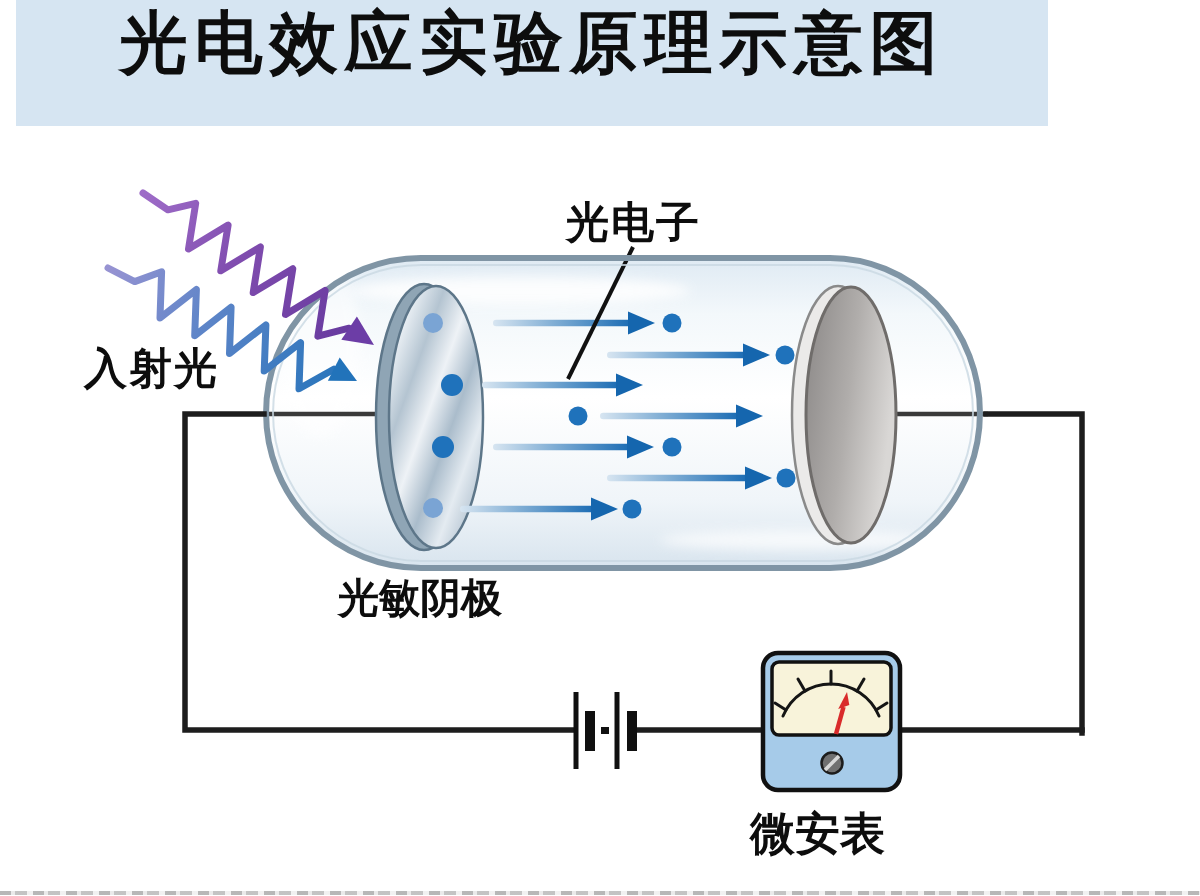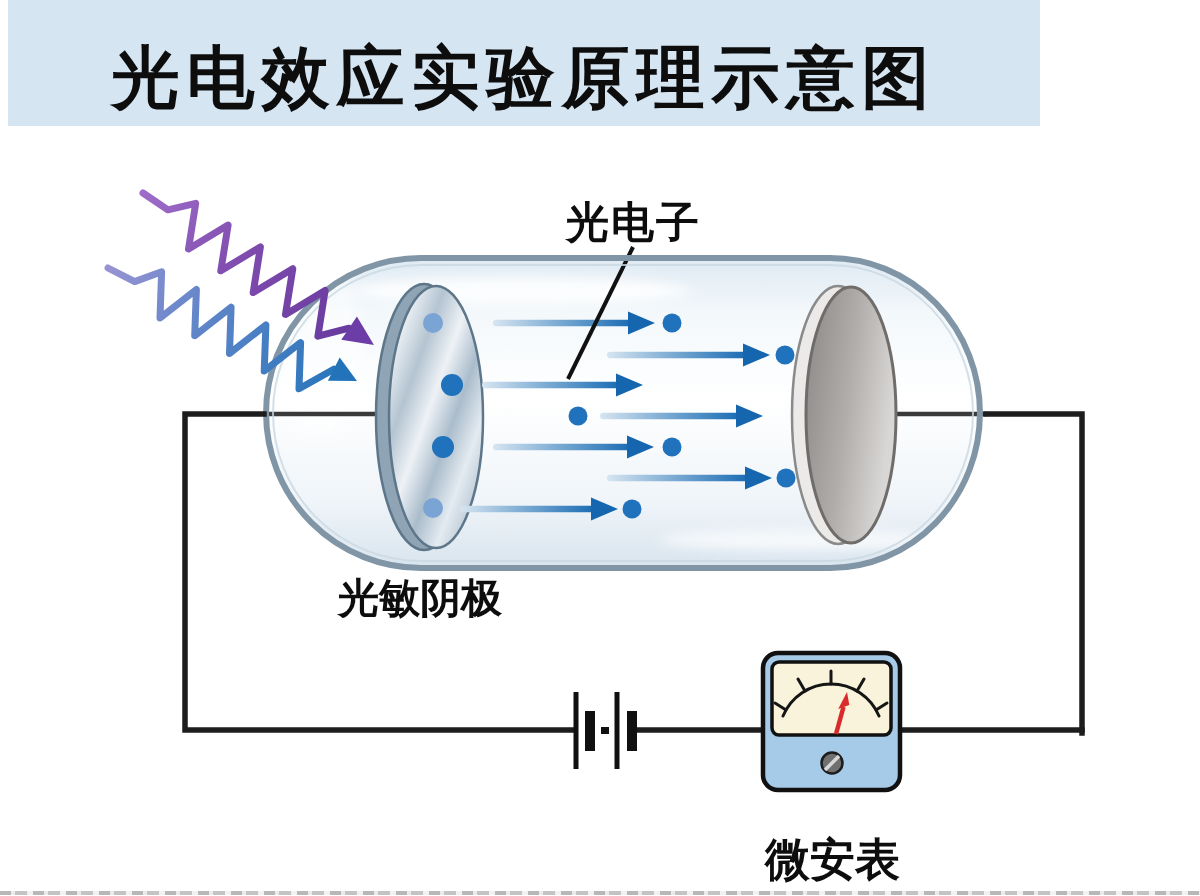--- a/index.html
+++ b/index.html
@@ -7,33 +7,33 @@
     --tube-outline:#8095a5; --arrow-blue:#1566ae; --electron-blue:#1f72bb;
     --electron-light:#7aa4d4; --wire-black:#1d1d1d;
     --ammeter-body:#a6cbe9; --ammeter-dial:#f8f3da; --needle-red:#d92b2b;
   }
   html,body{margin:0;padding:0;background:#e9e9e9;}
   #stage{
     position:relative;width:1200px;height:896px;background:var(--background);
     overflow:hidden;font-family:"Liberation Sans","DejaVu Sans",sans-serif;
   }
   #title-band{
-    position:absolute;left:8px;top:0;width:1032px;height:126px;
-    background:var(--title-band-bg);display:flex;align-items:flex-end;justify-content:center;
+    position:absolute;left:16px;top:0;width:1032px;height:126px;
+    background:var(--title-band-bg);display:flex;align-items:flex-start;justify-content:center;
   }
   #title-band .title{
     font-size:68px;font-weight:900;color:var(--ink);letter-spacing:7px;
     transform:translateY(-2px);white-space:nowrap;
   }
   .lbl{position:absolute;color:var(--ink);font-weight:900;white-space:nowrap;}
   #lbl-incident{left:84px;top:340px;font-size:43px;letter-spacing:2px;}
   #lbl-photoelectron{left:566px;top:194px;font-size:43px;letter-spacing:2px;}
   #lbl-cathode{left:330px;top:571px;width:180px;text-align:center;font-size:41px;}
   #lbl-anode{left:762px;top:571px;width:130px;text-align:center;font-size:41px;}
-  #lbl-ammeter{left:750px;top:804px;width:165px;text-align:center;font-size:45px;margin-top:26px;}
+  #lbl-ammeter{left:750px;top:804px;width:165px;text-align:left;font-size:45px;}
   svg{position:absolute;left:0;top:0;}
   .arrow-head{fill:var(--arrow-blue);}
   .e-dot{fill:var(--electron-blue);}
   .e-dot-light{fill:var(--electron-light);}
   .wire{stroke:var(--wire-black);stroke-width:5.5;fill:none;stroke-linecap:square;}
   .wire-in{stroke:#3a3a3a;stroke-width:4.5;fill:none;}
   .bat{fill:#101010;}
   .tick{stroke:#151515;stroke-width:3;stroke-linecap:round;fill:none;}
   #noise-strip{
     position:absolute;left:0;top:891px;width:1200px;height:4px;opacity:.55;
@@ -181,18 +181,19 @@
     </g>
 
     <g fill="none" stroke-linecap="round" stroke-linejoin="round">
       <polyline stroke="url(#waveGradPurple)" stroke-width="7" points="143,193 167.9,209.8 195.7,203.3 188.5,249 228.1,225.1 220.8,270.8 260.4,246.9 253.2,292.6 292.8,268.7 285.5,314.4 325.1,290.5 317.9,336.2 349.1,328.2"></polyline>
       <polygon points="374,345 341.3,339.8 356.9,316.6" fill="#6c3da6" stroke="none"></polygon>
       <polyline stroke="url(#waveGradBlue)" stroke-width="7" points="108,268 134.7,281.6 161.6,271.8 160,318 196.4,289.5 194.7,335.7 231.1,307.2 229.5,353.4 265.9,324.9 264.2,371.1 300.6,342.6 299,388.8 333.8,369.2"></polyline>
       <polygon points="357,381 327.9,380.8 339.7,357.6" fill="#2273ba" stroke="none"></polygon>
     </g>
   </svg>
 
+  <div class="lbl" id="lbl-incident">入射光</div>
   <div class="lbl" id="lbl-photoelectron">光电子</div>
   <div class="lbl" id="lbl-cathode">光敏阴极</div>
   <div class="lbl" id="lbl-ammeter">微安表</div>
 
   <div id="noise-strip"></div>
 </div>
 
 </body></html>

